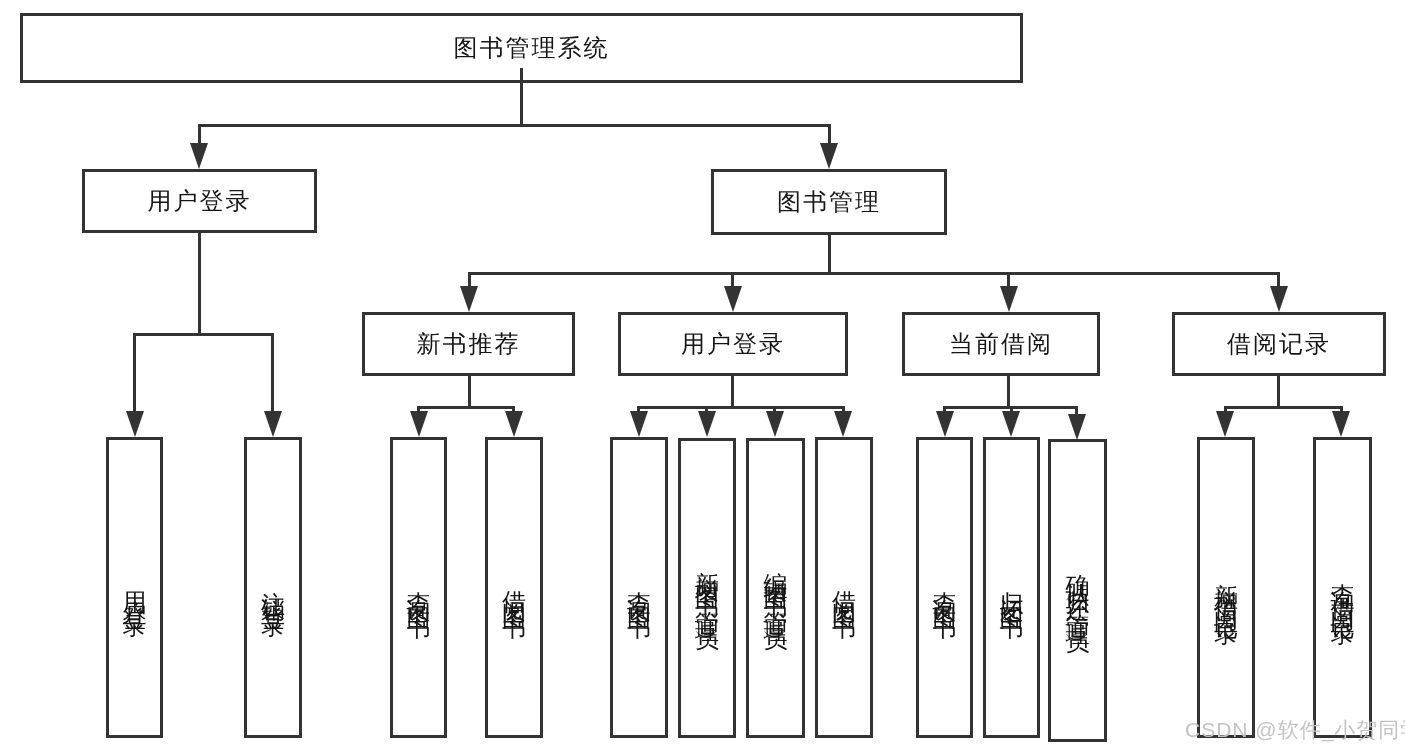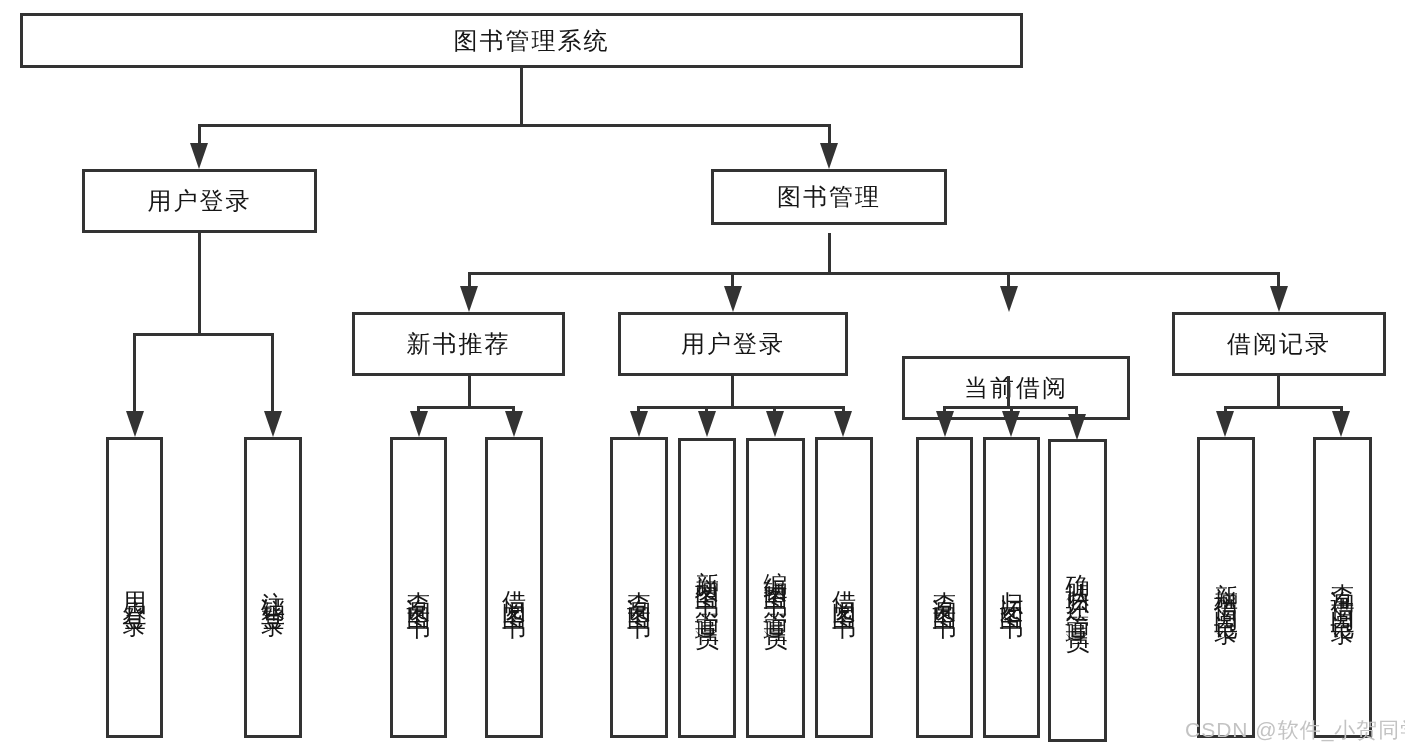--- a/index.html
+++ b/index.html
@@ -27,41 +27,41 @@
   .watermark{
     position:absolute;left:1185px;top:716px;
     font-size:21px;color:#c3c3c3;letter-spacing:1px;white-space:nowrap;
   }
 </style>
 </head>
 <body>
 
 <div id="stage">
 
-  <div class="box" style="left:20px;top:13px;width:1003px;height:55px;padding-left:20px;">
+  <div class="box" style="left:20px;top:13px;width:1003px;height:70px;padding-left:20px;">
     <span class="lbl">图书管理系统</span>
   </div>
 
   <div class="box" style="left:82px;top:169px;width:235px;height:64px;">
     <span class="lbl">用户登录</span>
   </div>
 
-  <div class="box" style="left:711px;top:169px;width:236px;height:56px;">
+  <div class="box" style="left:711px;top:169px;width:236px;height:66px;">
     <span class="lbl">图书管理</span>
   </div>
 
-  <div class="box" style="left:352px;top:312px;width:213px;height:64px;">
+  <div class="box" style="left:362px;top:312px;width:213px;height:64px;">
     <span class="lbl">新书推荐</span>
   </div>
 
   <div class="box" style="left:618px;top:312px;width:230px;height:64px;">
     <span class="lbl">用户登录</span>
   </div>
 
-  <div class="box" style="left:902px;top:312px;width:228px;height:64px;margin-top:44px;">
+  <div class="box" style="left:902px;top:312px;width:198px;height:64px;">
     <span class="lbl">当前借阅</span>
   </div>
 
   <div class="box" style="left:1172px;top:312px;width:214px;height:64px;">
     <span class="lbl">借阅记录</span>
   </div>
 
   <div class="box" style="left:106px;top:437px;width:57px;height:301px;">
     <span class="vtext">用户登录</span>
   </div>

